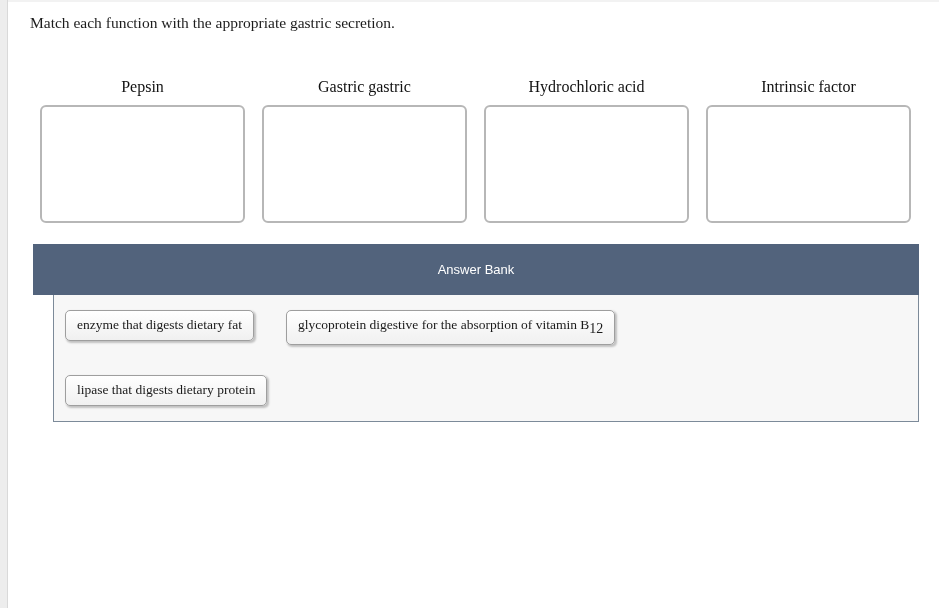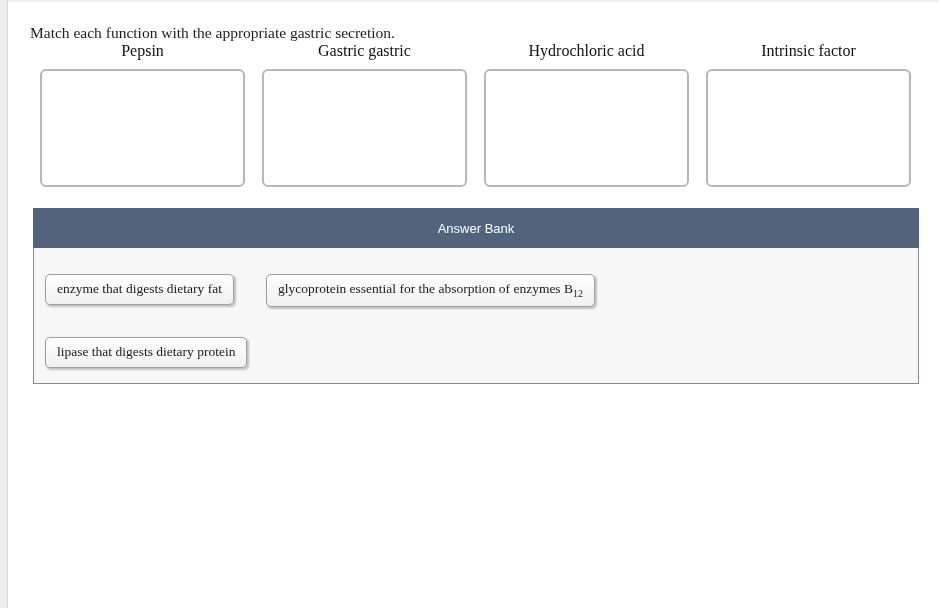--- a/index.html
+++ b/index.html
@@ -16,27 +16,28 @@
     background: #ededed;
     border-right: 1px solid #d9d9d9;
   }
   .page-top-strip {
     position: absolute; left: 0; top: 0;
     width: 939px; height: 2px;
     background: #f2f2f2;
   }
   .content { position: relative; padding-left: 30px; }
   .prompt-title {
-    padding-top: 24px;
+    padding-top: 14px;
     font-size: 15.5px;
     color: #1c1c1c;
   }
   .match-row {
     display: flex;
     gap: 17px;
+    margin-top: 46px;
     margin-left: 10px; 
   }
   .match-col { width: 205px; }
   .match-label {
     display: block;
     text-align: center;
     font-size: 16px;
     color: #111;
     margin-bottom: 9px;
   }
@@ -45,52 +46,53 @@
     background: #ffffff;
     border: 2px solid #b7b7b7;
     border-radius: 6px;
   }
   .answer-bank {
     margin-left: 3px; 
     margin-top: 21px;
     width: 886px;
   }
   .bank-header {
-    height: 40px;
+    height: 51px;
     background: #52637c;
     color: #ffffff;
     font-family: "Liberation Sans", "DejaVu Sans", sans-serif;
     font-size: 13px;
     display: flex;
     align-items: center;
     justify-content: center;
   }
   .bank-body {
     background: #f7f7f7;
     border: 1px solid #7c8a99;
     border-top: none;
-    padding: 26px 11px 15px 11px;
+    padding: 15px 11px 15px 11px;
     min-height: 120px;
+    margin-left: 20px;
   }
   .bank-row { display: flex; align-items: flex-start; column-gap: 32px; }
   .bank-row + .bank-row { margin-top: 30px; }
   .chip {
     display: inline-block;
     font-family: "Liberation Serif", "DejaVu Serif", serif;
     font-size: 13.5px;
     color: #1a1a1a;
     background: linear-gradient(#ffffff, #f0f0f0);
     border: 1px solid #9e9e9e;
     border-radius: 5px;
     padding: 6px 11px 7px 11px;
     box-shadow: 1.5px 1.5px 2px rgba(0,0,0,0.22);
     cursor: grab;
     white-space: nowrap;
   }
-  .chip sub { font-size: 10px; }
+  .chip sub { font-size: 14px; }
 </style>
 </head>
 <body>
 
 <div class="page-top-strip"></div>
 <div class="page-left-strip"></div>
 
 <div class="content">
 
   <div class="prompt-title">Match each function with the appropriate gastric secretion.</div>
@@ -120,21 +122,21 @@
   </div>
 
   <div class="answer-bank">
     <div class="bank-header">Answer Bank</div>
 
     <div class="bank-body">
 
       <div class="bank-row">
         <button class="chip"><span>enzyme that digests dietary fat</span></button>
 
-        <button class="chip"><span>glycoprotein essential for the absorption of enzymes B</span><sub>12</sub></button>
+        <button class="chip"><span>glycoprotein digestive for the absorption of vitamin B</span><sub>12</sub></button>
 
       </div>
 
       <div class="bank-row">
         <button class="chip"><span>lipase that digests dietary protein</span></button>
       </div>
 
     </div>
   </div>
 

